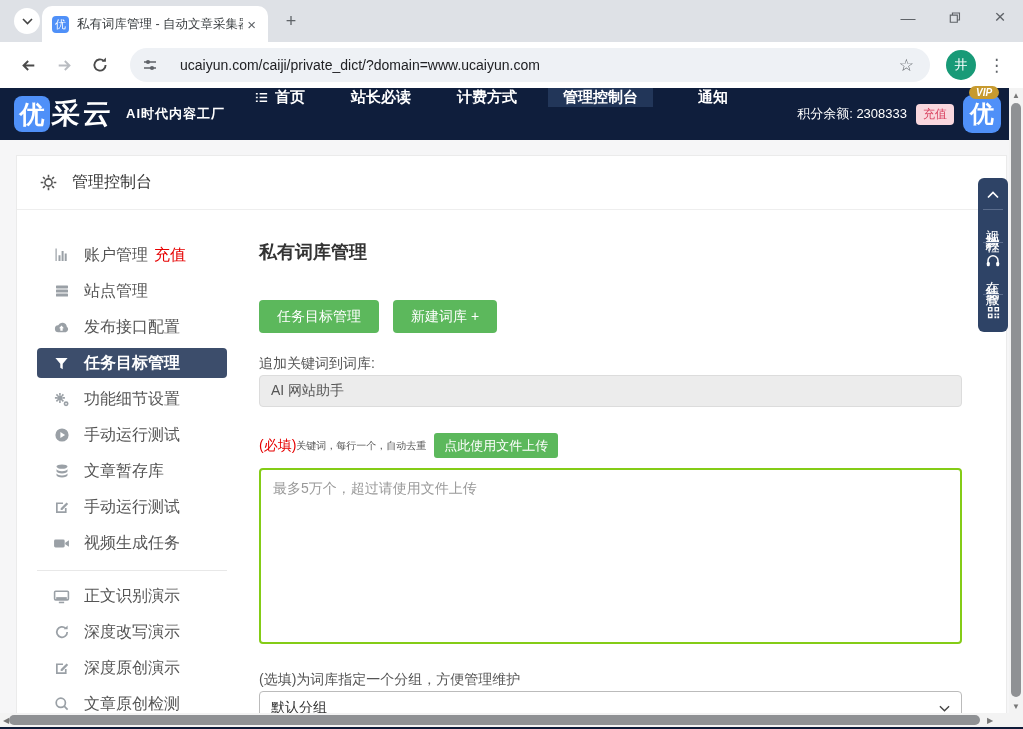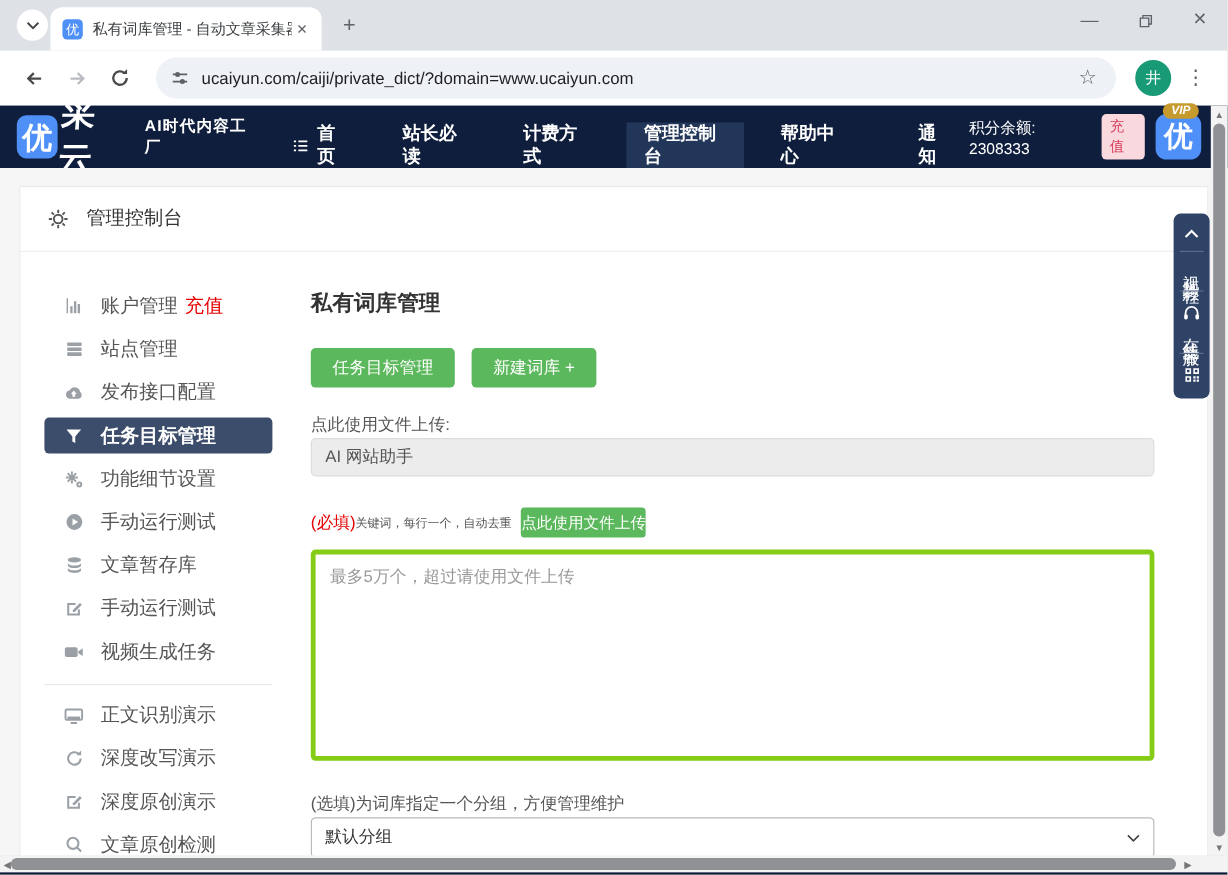--- a/index.html
+++ b/index.html
@@ -18,35 +18,35 @@
   .tab-close { font-size:15px; color:#5f6368; padding:0 4px; flex:0 0 auto; cursor:default; }
   .newtab-btn { position:absolute; left:278px; top:8px; width:26px; height:26px; font-size:18px; color:#5f6368;
     display:flex; align-items:center; justify-content:center; }
   .win-controls { position:absolute; right:0; top:0; height:42px; display:flex; align-items:flex-start; }
   .win-btn { width:46px; height:34px; display:flex; align-items:center; justify-content:center;
     color:#5f6368; font-size:15px; }
 
   .toolbar { height:46px; background:#fff; display:flex; align-items:center; padding:0 10px; }
   .nav-icon-btn { width:32px; height:32px; display:flex; align-items:center; justify-content:center; margin:0 2px; }
   .omnibox { height:34px; flex:1; max-width:800px; margin-left:12px; background:#eef1f5; border-radius:17px;
-    display:flex; align-items:center; padding:0 12px; }
+    display:flex; align-items:center; padding:0 12px;gap:12px; }
   .url-text { font-size:14px; color:#202124; margin-left:10px; flex:1; white-space:nowrap; overflow:hidden; }
   .star-btn { font-size:17px; color:#5f6368; padding:0 4px; }
   .profile-avatar { width:30px; height:30px; border-radius:50%; background:#189a77; color:#fff; font-size:13px;
     display:flex; align-items:center; justify-content:center; margin-left:16px; }
   .menu-dots { font-size:17px; color:#5f6368; margin:0 6px 0 12px; }
 
   
   .navbar { height:52px; background:#0f1e3c; display:flex; align-items:stretch; padding-right:22px; }
   .brand { display:flex; align-items:center; margin-left:14px; }
   .logo-sq { width:36px; height:36px; border-radius:8px; background:#4f90f8; color:#fff; font-size:25px;
     font-weight:bold; display:flex; align-items:center; justify-content:center; }
   .logo-txt { color:#fff; font-size:28px; font-weight:bold; letter-spacing:3px; margin-left:2px; transform:skewX(-4deg); }
   .tagline { color:#fff; font-size:13px; font-weight:600; margin-left:12px; letter-spacing:1px; }
-  .nav-menu { display:flex; align-items:flex-end; margin-left:14px;gap:16px; }
+  .nav-menu { display:flex; align-items:flex-start; margin-left:14px;gap:16px; }
   .nav-item { display:flex; align-items:center; gap:6px; padding:0 15px; color:#fff; font-size:15px; font-weight:600; }
   .nav-item.active { background:#223659; }
   .nav-item.notice { margin-left:14px; }
   .nav-right { margin-left:auto; display:flex; align-items:center; gap:9px; position:relative; }
   .credits { color:#fff; font-size:13px; }
   .recharge-badge { background:#f9d8de; color:#d9405e; font-size:12px; padding:2px 7px; border-radius:4px; }
   .nav-avatar-wrap { position:relative; width:38px; height:38px; }
   .nav-avatar { width:38px; height:38px; border-radius:9px; background:#4f90f8; color:#fff; font-size:24px;
     font-weight:bold; display:flex; align-items:center; justify-content:center; }
   .vip-badge { position:absolute; top:-9px; left:6px; background:#c79a2e; color:#fff; font-size:10px;
@@ -61,33 +61,33 @@
 
   .sidebar { width:190px; flex:0 0 auto; }
   .side-item { height:30px; margin-bottom:6px; display:flex; align-items:center; gap:14px;
     padding:0 12px 0 16px; color:#555; font-size:16px; border-radius:4px; }
   .side-item .sicon { width:17px; height:17px; display:flex; align-items:center; justify-content:center; flex:0 0 auto; }
   .side-item.active { background:#3c4d6b; color:#fff; font-weight:bold; }
   .side-badge { color:#e60000; margin-left:-8px; }
   .side-divider { border-top:1px solid #e8e8e8; margin:12px 0 10px 0; }
 
   .main { flex:1; margin-left:32px; }
-  .main-title { font-size:18px; color:#333; font-weight:600; line-height:24px; margin-bottom:26px; }
+  .main-title { font-size:18px; color:#333; font-weight:600; line-height:24px; margin-bottom:36px; }
   .btn-row { display:flex; gap:14px; margin-bottom:21px; }
   .btn-green { background:#5cb85c; color:#fff; font-size:14px; border:none; border-radius:4px;
     height:33px; padding:0 18px; font-family:inherit; }
   .field-label { font-size:14px; color:#555; line-height:18px; margin-bottom:3px; }
   .dict-input { width:100%; height:32px; background:#ececec; border:1px solid #dcdcdc; border-radius:4px;
     color:#555; font-size:14px; padding:0 11px; font-family:inherit; margin-bottom:26px; }
   .kw-label-row { display:flex; align-items:center; gap:8px; margin-bottom:10px; }
   .required-tag { color:#e60000; font-size:14px; }
   .kw-label { color:#555; font-size:10px; }
   .btn-upload { background:#5cb85c; color:#fff; font-size:13px; border:none; border-radius:3px;
-    height:25px; padding:0 0; font-family:inherit; }
-  .kw-textarea { width:100%; height:176px; border:4px solid #84cc16; border-radius:4px; resize:none;
+    height:25px; padding:0 10px; font-family:inherit; }
+  .kw-textarea { width:100%; height:176px; border:2px solid #84cc16; border-radius:4px; resize:none;
     font-family:inherit; font-size:14px; color:#333; padding:10px 12px; margin-bottom:26px; display:block; }
   .kw-textarea::placeholder { color:#999; }
   .group-select { width:100%; height:32px; border:1px solid #bbb; border-radius:4px; background:#fff;
     display:flex; align-items:center; justify-content:space-between; padding:16px 11px; font-size:14px;
     color:#333; margin-top:3px; }
 
   
   .side-widget { position:absolute; left:978px; top:178px; width:30px; background:#2e4366; border-radius:6px;
     display:flex; flex-direction:column; align-items:center; padding:10px 0 10px 0; z-index:40; }
   .sw-divider { width:20px; border-top:1px solid #5a6c8c; margin:8px 0; }
@@ -185,23 +185,20 @@
       <span>首页</span>
     </div>
     <div class="nav-item">
         <span>站长必读</span>
       </div>
     <div class="nav-item">
         <span>计费方式</span>
       </div>
     <div class="nav-item active">
         <span>管理控制台</span>
-      </div>
-    <div class="nav-item">
-        <span>帮助中心</span>
       </div>
     <div class="nav-item notice">
         <span>通知</span>
       </div>
   </div>
   <div class="nav-right">
     <span class="credits">积分余额: 2308333</span>
     <span class="recharge-badge">充值</span>
     <div class="nav-avatar-wrap">
       <div class="nav-avatar">优</div>
@@ -349,21 +346,21 @@
           <span>文章原创检测</span>
         </div>
       </div>
 
       <div class="main">
         <div class="main-title">私有词库管理</div>
         <div class="btn-row">
           <button class="btn-green">任务目标管理</button>
           <button class="btn-green">新建词库 +</button>
         </div>
-        <div class="field-label">点此使用文件上传:</div>
+        <div class="field-label">追加关键词到词库:</div>
         <input class="dict-input" readonly="" value="AI 网站助手" style="">
         <div class="kw-label-row">
           <span class="required-tag">(必填)</span>
             <span class="kw-label" style="margin-left:-8px;">关键词，每行一个，自动去重</span>
           <button class="btn-upload">点此使用文件上传</button>
         </div>
         <textarea class="kw-textarea" placeholder="最多5万个，超过请使用文件上传" style=""></textarea>
         <div class="field-label">(选填)为词库指定一个分组，方便管理维护</div>
         <div class="group-select">
           <span>默认分组</span>

